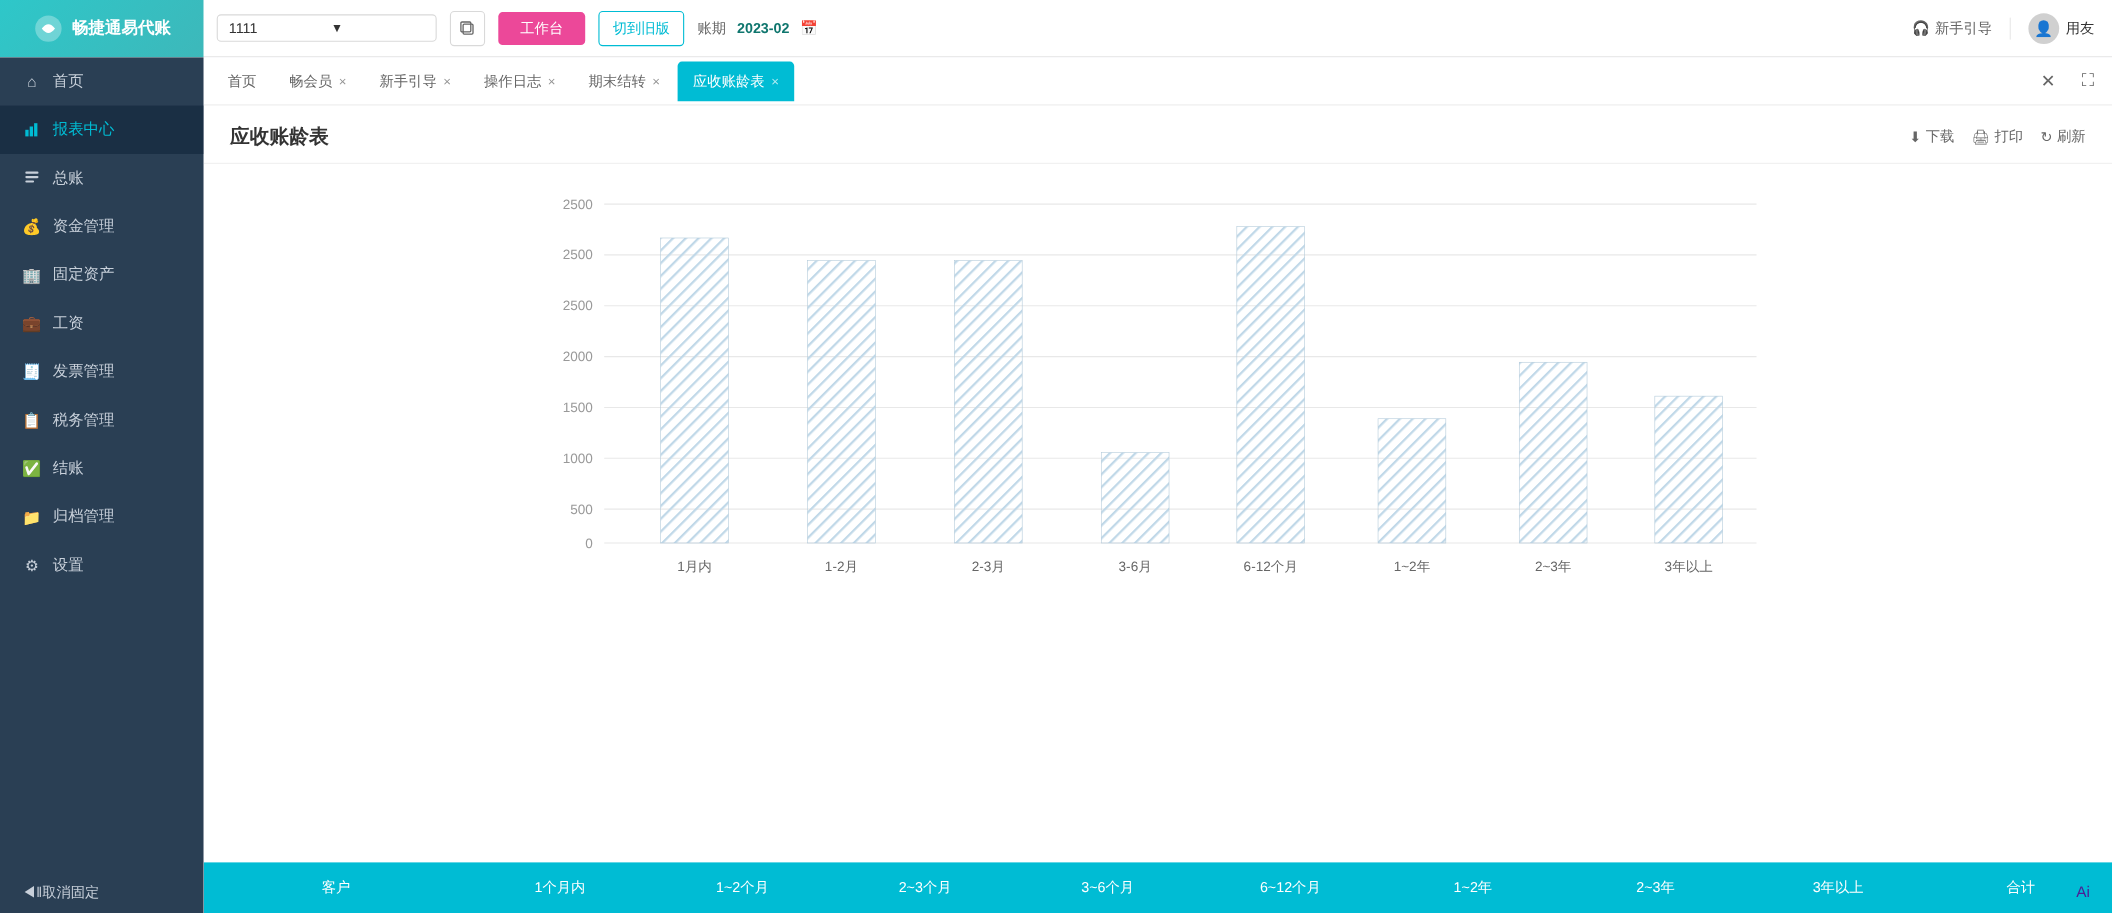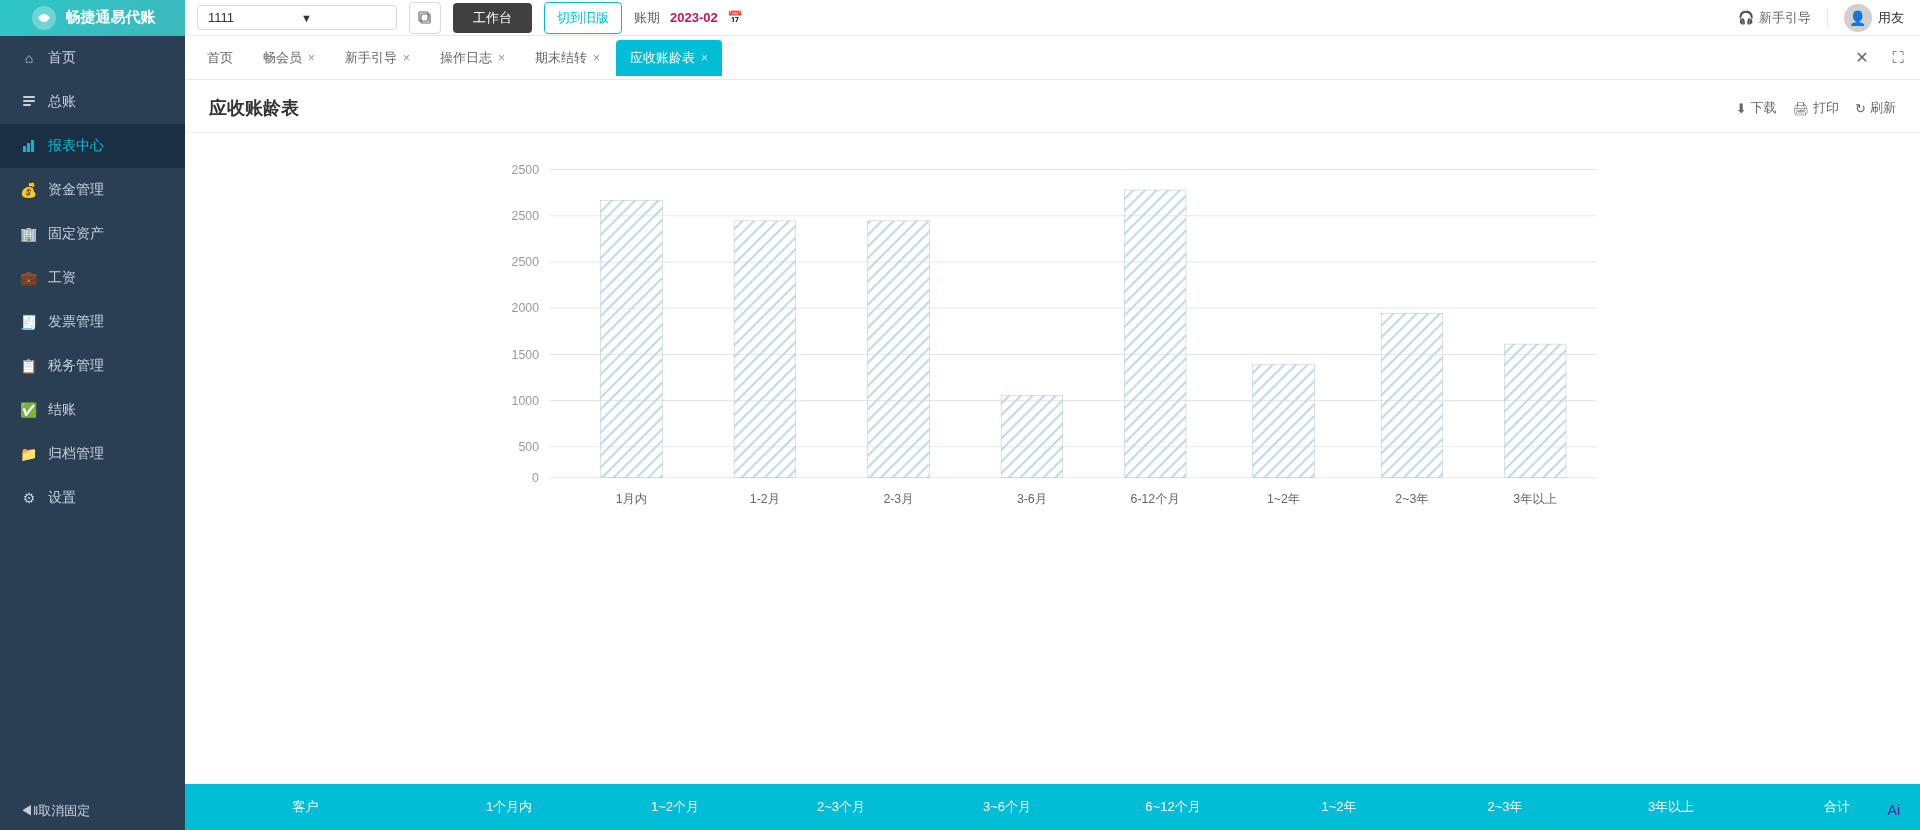--- a/index.html
+++ b/index.html
@@ -1,20 +1,20 @@
 <!DOCTYPE html>
 <html><head>
   <meta charset="utf-8">
   <style>
     * { margin: 0; padding: 0; box-sizing: border-box; }
     body { font-family: 'Microsoft YaHei', sans-serif; font-size: 13px; background: #f0f2f5; display: flex; flex-direction: column; height: 830px; overflow: hidden; }
 
     
     .header {
-      height: 36px;
+      height: 52px;
       background: #fff;
       display: flex;
       align-items: center;
       padding: 0 16px;
       border-bottom: 1px solid #e8e8e8;
       flex-shrink: 0;
       gap: 12px;
     }
     .logo-area {
       width: 185px;
@@ -53,21 +53,21 @@
       border: 1px solid #d9d9d9;
       border-radius: 4px;
       background: #fff;
       cursor: pointer;
       display: flex;
       align-items: center;
       justify-content: center;
       color: #666;
     }
     .workbench-btn {
-      background: #404040;
+      background: #ec4899;
       color: #fff;
       border: none;
       border-radius: 4px;
       padding: 6px 20px;
       cursor: pointer;
       font-size: 13px;
     }
     .switch-btn {
       border: 1px solid #00bcd4;
       color: #00bcd4;
@@ -77,21 +77,21 @@
       cursor: pointer;
       font-size: 13px;
     }
     .period-area {
       display: flex;
       align-items: center;
       gap: 10px;
       color: #333;
     }
     .period-label { color: #666; }
-    .period-value { font-weight: bold; color: #be185d; }
+    .period-value { font-weight: bold; color: #0f766e; }
     .calendar-icon { color: #00bcd4; cursor: pointer; }
     .header-right {
       margin-left: auto;
       display: flex;
       align-items: center;
       gap: 16px;
     }
     .consult-btn {
       display: flex;
       align-items: center;
@@ -361,39 +361,39 @@
 </div>
 
 <div class="main-layout">
 
   <div class="sidebar">
 
     <div class="sidebar-item">
       <span class="item-icon">⌂</span>
       <span>首页</span>
     </div>
-    <div class="sidebar-item">
-      <span class="item-icon">
-        <svg width="16" height="16" viewBox="0 0 16 16" fill="currentColor">
-            <rect x="2" y="2" width="12" height="2" rx="1"></rect>
-            <rect x="2" y="6" width="12" height="2" rx="1"></rect>
-            <rect x="2" y="10" width="8" height="2" rx="1"></rect>
-          </svg>
-      </span>
-      <span>总账</span>
-    </div>
     <div class="sidebar-item active">
       <span class="item-icon">
         <svg width="16" height="16" viewBox="0 0 16 16" fill="currentColor">
             <rect x="2" y="8" width="3" height="6"></rect>
             <rect x="6" y="5" width="3" height="9"></rect>
             <rect x="10" y="2" width="3" height="12"></rect>
           </svg>
       </span>
       <span>报表中心</span>
+    </div>
+    <div class="sidebar-item">
+      <span class="item-icon">
+        <svg width="16" height="16" viewBox="0 0 16 16" fill="currentColor">
+            <rect x="2" y="2" width="12" height="2" rx="1"></rect>
+            <rect x="2" y="6" width="12" height="2" rx="1"></rect>
+            <rect x="2" y="10" width="8" height="2" rx="1"></rect>
+          </svg>
+      </span>
+      <span>总账</span>
     </div>
     <div class="sidebar-item">
       <span class="item-icon">💰</span>
       <span>资金管理</span>
     </div>
     <div class="sidebar-item">
       <span class="item-icon">🏢</span>
       <span>固定资产</span>
     </div>
     <div class="sidebar-item">

